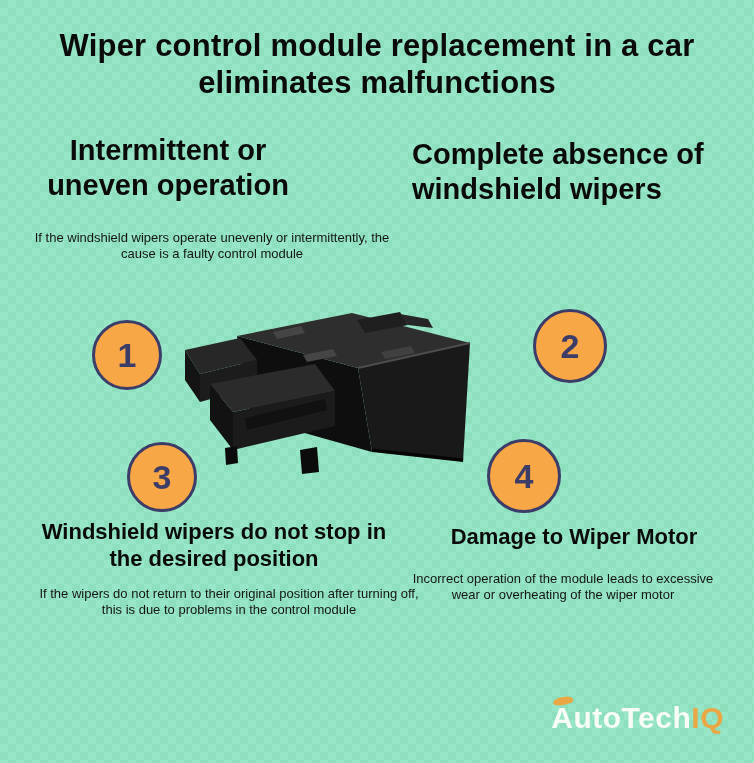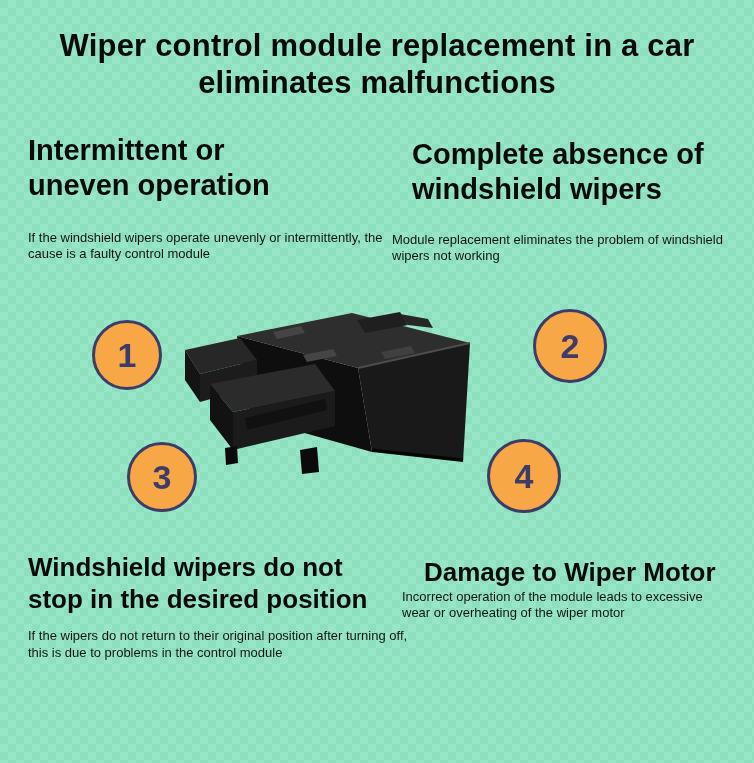--- a/index.html
+++ b/index.html
@@ -13,41 +13,41 @@
     background-image:conic-gradient(#97E6C7 0 90deg, rgba(0,0,0,0) 90deg 180deg, #97E6C7 180deg 270deg, rgba(0,0,0,0) 270deg);
     background-size:16px 16px;
   }
   .title{
     position:absolute;left:0;right:0;top:27px;
     margin:0;padding:0 48px;
     text-align:center;
     font-size:31px;font-weight:700;line-height:1.2;
     color:#0b0b0b;letter-spacing:.2px;
   }
-  .sec{position:absolute;color:#0b0b0b;}
+  .sec{position:absolute;color:#0b0b0b;text-align:center;}
   .sec h2{margin:0;font-weight:700;color:#0b0b0b;}
   .sec p{margin:0;font-size:13px;line-height:1.25;color:#151515;}
   .sec.top h2{font-size:29px;line-height:1.22;}
-  .sec.bottom h2{font-size:26px;line-height:1.22;margin-top:33px;}
+  .sec.bottom h2{font-size:22px;line-height:1.22;}
 
   .sec1{left:28px;top:133px;width:390px;}
   .sec1 h2{width:280px;}
   .sec1 p{margin-top:26px;width:368px;}
 
   .sec2{right:30px;top:137px;width:348px;text-align:left;}
   .sec2 h2{width:312px;margin-left:auto;}
   .sec2 p{margin-top:24px;width:332px;margin-left:auto;}
 
   .sec3{left:28px;top:519px;width:410px;}
   .sec3 h2{width:372px;}
   .sec3 p{margin-top:13px;width:402px;}
 
-  .sec4{right:30px;top:524px;width:330px;text-align:left;}
+  .sec4{right:30px;top:524px;width:330px;text-align:center;}
   .sec4 h2{width:300px;margin-left:auto;}
-  .sec4 p{margin-top:0;width:322px;margin-left:auto;}
+  .sec4 p{margin-top:20px;width:322px;margin-left:auto;}
 
   .badge{
     position:absolute;
     border-radius:50%;
     background:#F8A747;
     border:3px solid #3C3C69;
     box-sizing:border-box;
     display:flex;align-items:center;justify-content:center;
     font-size:34px;font-weight:700;color:#3C3C69;
   }
@@ -80,21 +80,20 @@
 
   <h1 class="title">Wiper control module replacement in a car eliminates malfunctions</h1>
 
   <section class="sec top sec1">
     <h2>Intermittent or uneven operation</h2>
     <p>If the windshield wipers operate unevenly or intermittently, the cause is a faulty control module</p>
   </section>
 
   <section class="sec top sec2">
     <h2>Complete absence of windshield wipers</h2>
-    <p>Module replacement eliminates the problem of windshield wipers not working</p>
   </section>
 
   <div class="badge badge1">
     <span>1</span>
   </div>
   <div class="badge badge2">
     <span>2</span>
   </div>
   <div class="badge badge3">
     <span>3</span>
@@ -137,14 +136,17 @@
   <section class="sec bottom sec3">
     <h2>Windshield wipers do not stop in the desired position</h2>
     <p>If the wipers do not return to their original position after turning off, this is due to problems in the control module</p>
   </section>
 
   <section class="sec bottom sec4">
     <h2>Damage to Wiper Motor</h2>
     <p>Incorrect operation of the module leads to excessive wear or overheating of the wiper motor</p>
   </section>
 
+  <div class="logo">
+    <span class="lw"><i class="swoosh"></i><span>AutoTech</span></span><span class="lo">IQ</span>
+  </div>
 
 </div>
 
 </body></html>

